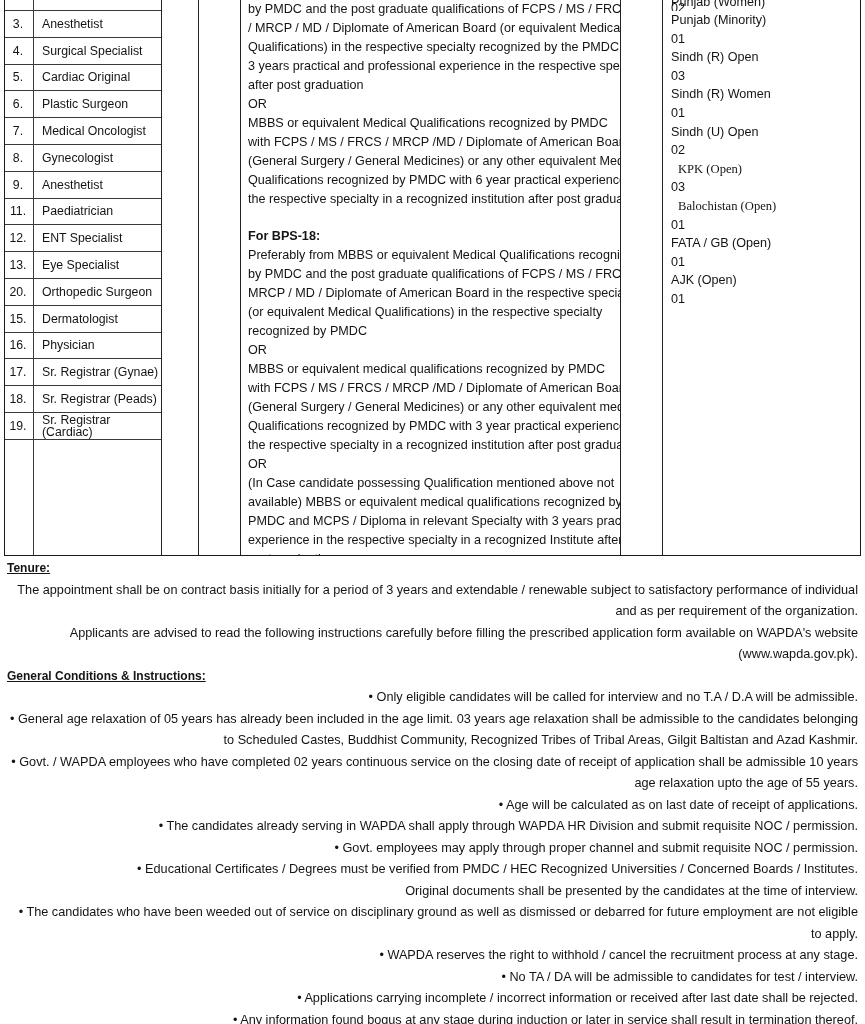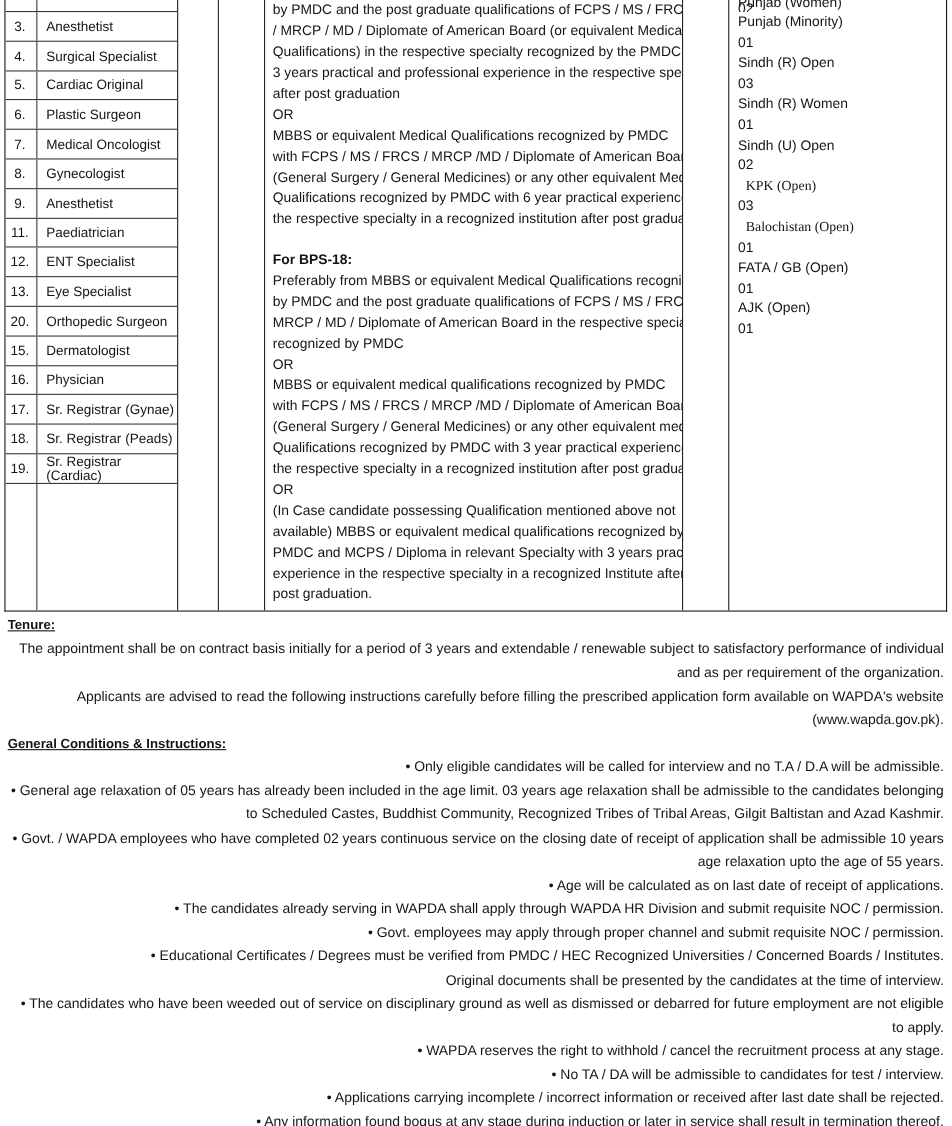--- a/index.html
+++ b/index.html
@@ -279,20 +279,21 @@
           <div class="qual-line">MBBS or equivalent Medical Qualifications recognized by PMDC</div>
           <div class="qual-line">with FCPS / MS / FRCS / MRCP /MD / Diplomate of American Board</div>
           <div class="qual-line">(General Surgery / General Medicines) or any other equivalent Medical</div>
           <div class="qual-line">Qualifications recognized by PMDC with 6 year practical experience in</div>
           <div class="qual-line">the respective specialty in a recognized institution after post graduation</div>
           <div class="qual-gap"></div>
           <div class="qual-line bold">For BPS-18:</div>
           <div class="qual-line">Preferably from MBBS or equivalent Medical Qualifications recognized</div>
           <div class="qual-line">by PMDC and the post graduate qualifications of FCPS / MS / FRCS /</div>
           <div class="qual-line">MRCP / MD / Diplomate of American Board in the respective specialists</div>
+          <div class="qual-line">(or equivalent Medical Qualifications) in the respective specialty</div>
           <div class="qual-line">recognized by PMDC</div>
           <div class="qual-line">OR</div>
           <div class="qual-line">MBBS or equivalent medical qualifications recognized by PMDC</div>
           <div class="qual-line">with FCPS / MS / FRCS / MRCP /MD / Diplomate of American Board</div>
           <div class="qual-line">(General Surgery / General Medicines) or any other equivalent medical</div>
           <div class="qual-line">Qualifications recognized by PMDC with 3 year practical experience in</div>
           <div class="qual-line">the respective specialty in a recognized institution after post graduation.</div>
           <div class="qual-line">OR</div>
           <div class="qual-line">(In Case candidate possessing Qualification mentioned above not</div>
           <div class="qual-line">available) MBBS or equivalent medical qualifications recognized by</div>

